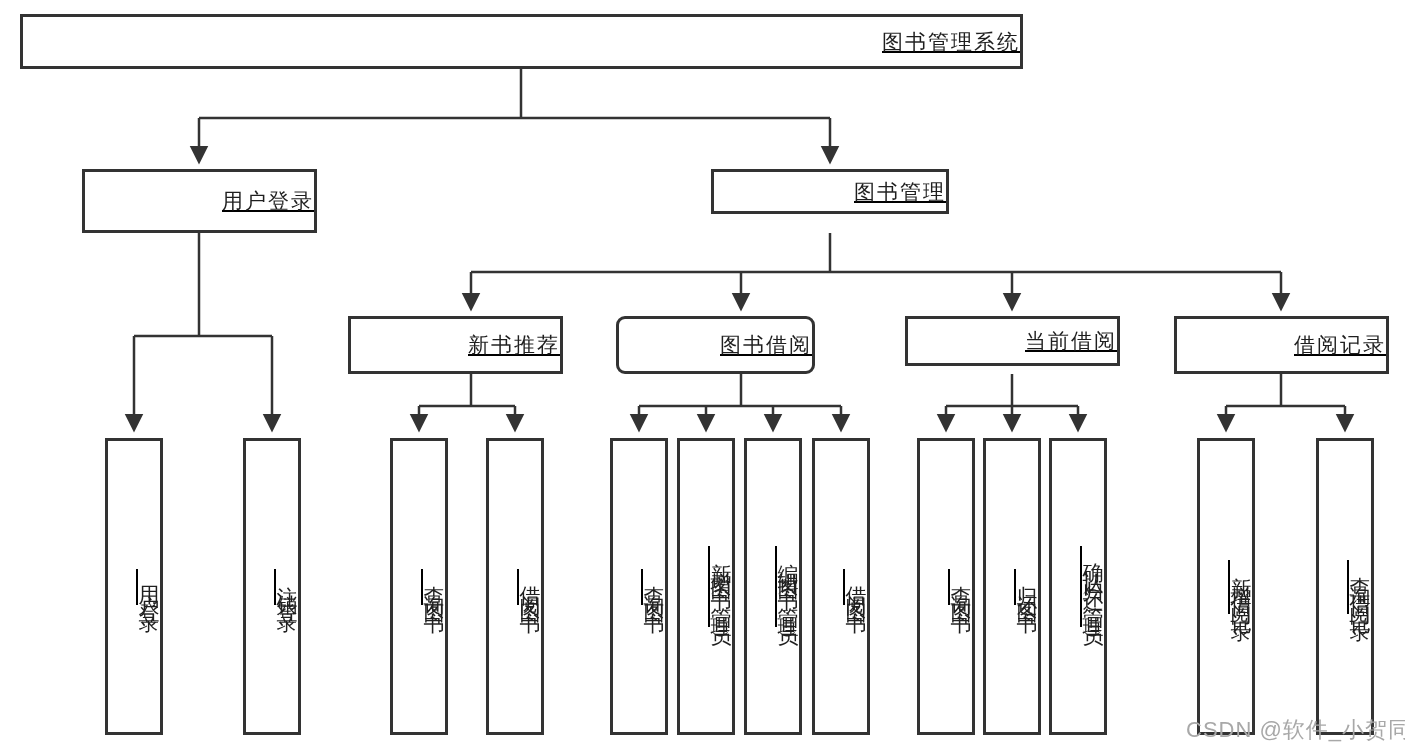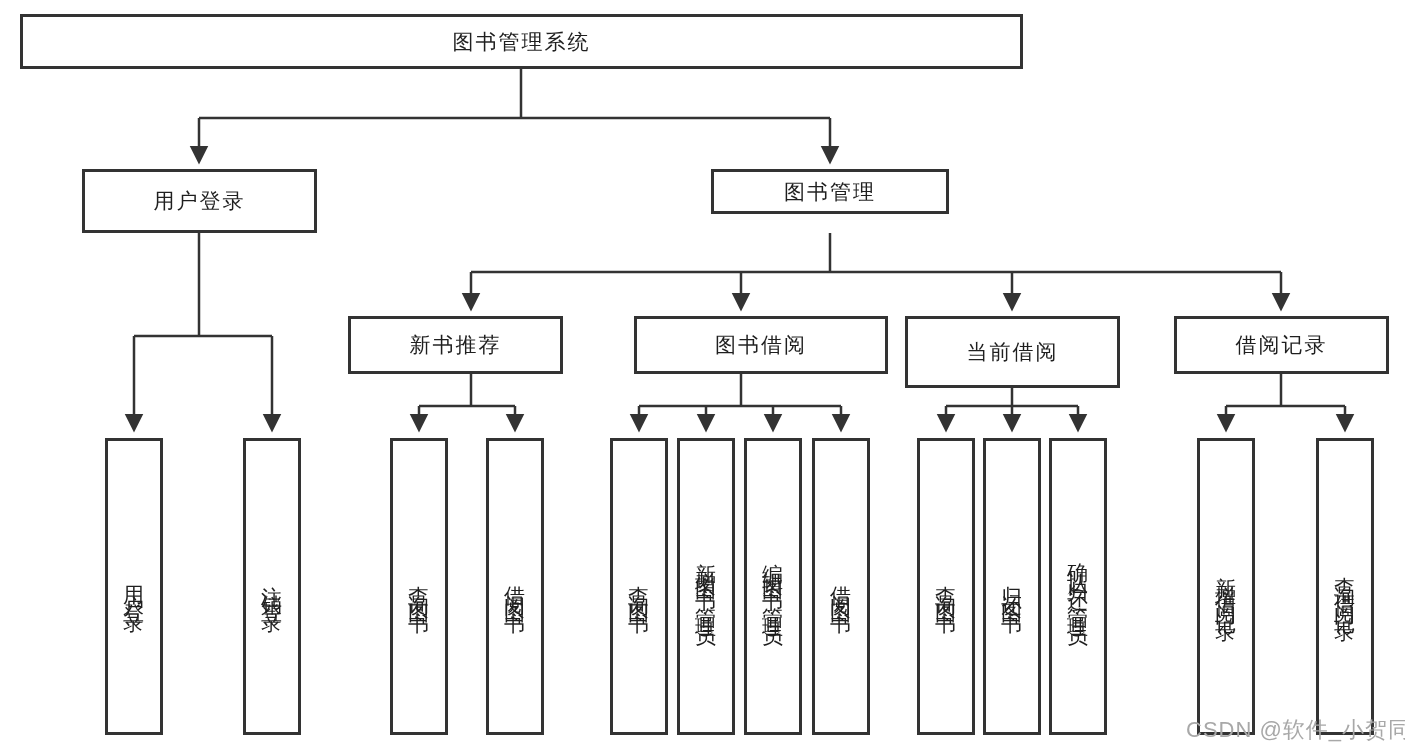--- a/index.html
+++ b/index.html
@@ -10,23 +10,24 @@
     overflow:hidden;
     font-family:"Liberation Sans", sans-serif;
   }
   .lines{position:absolute;left:0;top:0;z-index:1;}
   .box{
     position:absolute;
     background:#ffffff;
     border:3px solid #333333;
     display:flex;
     align-items:center;
-    justify-content:center;
+    justify-content:flex-end;
     box-sizing:border-box;
     z-index:2;
+    text-decoration:underline;
   }
   .hlabel{
     font-size:21px;
     color:#1f1f1f;
     letter-spacing:2px;
     white-space:nowrap;
   }
   .vlabel{
     writing-mode:vertical-rl;
     text-orientation:mixed;
@@ -35,22 +36,22 @@
     letter-spacing:9px;
     line-height:1;
   }
   
   #b-root {left:20px;  top:14px;  width:1003px; height:55px;}
   
   #b-l2-0 {left:82px;  top:169px; width:235px; height:64px;}
   #b-l2-1 {left:711px; top:169px; width:238px; height:45px;}
   
   #b-l3-0 {left:348px;  top:316px; width:215px; height:58px;}
-  #b-l3-1 {left:634px;  top:316px; width:254px; height:58px;}
-  #b-l3-2 {left:905px;  top:316px; width:215px; height:72px;}
+  #b-l3-1 {left:616px;  top:316px; width:199px; height:58px;border-radius:9px;}
+  #b-l3-2 {left:905px;  top:316px; width:215px; height:50px;}
   #b-l3-3 {left:1174px; top:316px; width:215px; height:58px;}
   
   .leaf{top:438px;width:58px;height:297px;}
   #leaf-0 {left:105px;}
   #leaf-1 {left:243px;}
   #leaf-2 {left:390px;}
   #leaf-3 {left:486px;}
   #leaf-4 {left:610px;}
   #leaf-5 {left:677px;}
   #leaf-6 {left:744px;}

